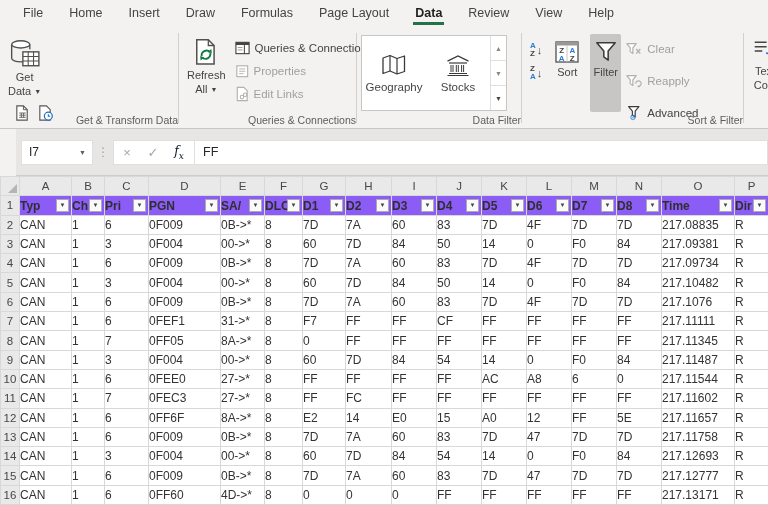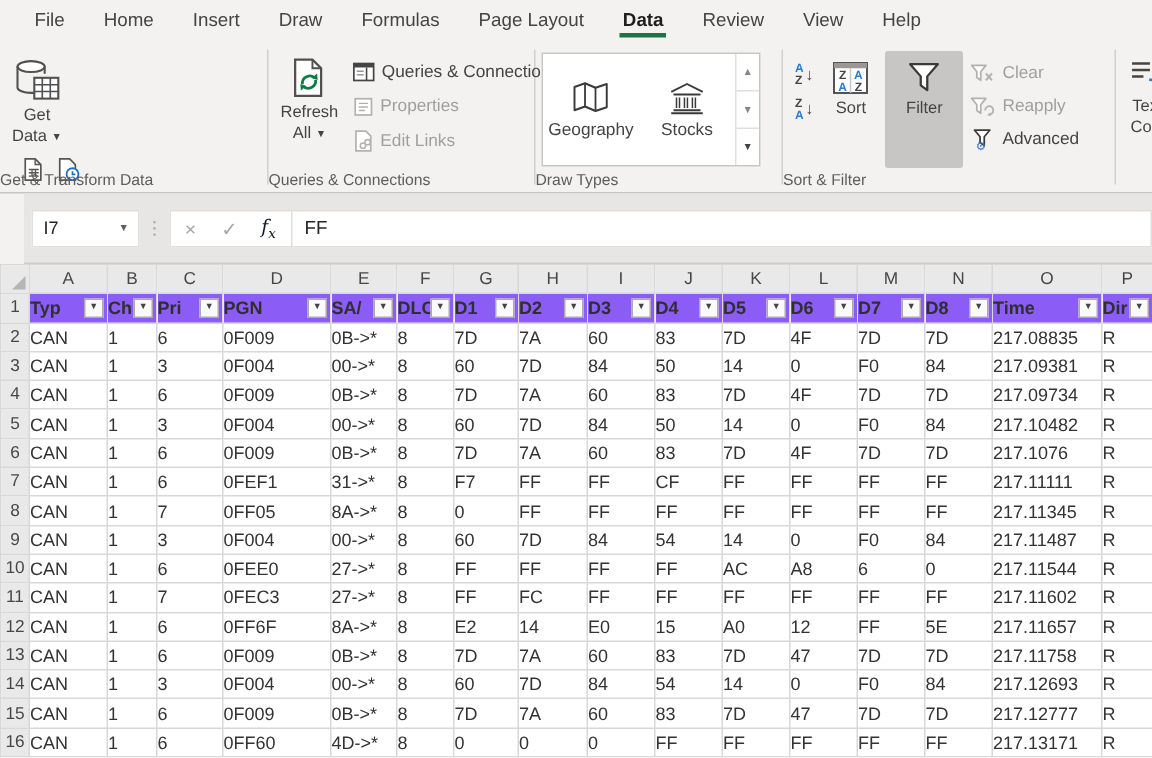--- a/index.html
+++ b/index.html
@@ -9,21 +9,21 @@
 
   
   .tabs-row { height:28px; display:flex; align-items:flex-end; padding:0 0 0 10px; background:#f3f2f1; }
   .rtab { font-size:12.5px; color:#444; padding:6px 13px 8px; position:relative; cursor:default; white-space:nowrap; }
   .rtab.active { color:#1f1f1f; font-weight:700; }
   .rtab.active::after { content:""; position:absolute; left:11px; right:11px; bottom:3px; height:3px; background:#217346; }
 
   
   .ribbon { height:101px; display:flex; background:#f3f2f1; border-bottom:1px solid #c8c6c4; overflow:hidden; }
   .rgroup { position:relative; padding:5px 4px 16px; display:flex; align-items:flex-start; flex:none; }
-  .glabel { position:absolute; bottom:2px; left:0; right:0; text-align:left; font-size:10.5px; color:#5f5d5b; white-space:nowrap; }
+  .glabel { position:absolute; bottom:2px; left:0; right:0; text-align:right; font-size:10.5px; color:#5f5d5b; white-space:nowrap; }
   .gsep { width:1px; background:#d2d0ce; margin:5px 0; flex:none; }
 
   .bigbtn { display:flex; flex-direction:column; align-items:center; justify-content:flex-start; gap:1px;
             font-size:11px; color:#444; padding:3px 4px 1px; line-height:13px; text-align:center; height:78px; }
   .bigbtn .blines { margin-top:2px; }
   .caret { font-size:7px; color:#444; vertical-align:1px; }
 
   .g-get { width:178px;flex-direction:column; }
   .g-queries { width:177px; }
   .g-datatypes { width:164px; }
@@ -45,21 +45,21 @@
   .gal-scroll span { flex:1; display:flex; align-items:center; justify-content:center; font-size:7px; color:#8a8886; border-bottom:1px solid #e1dfdd; }
   .gal-scroll span:last-child { border-bottom:none; color:#444; }
 
   .sf-wrap { display:flex; align-items:flex-start; gap:2px; margin-top:1px; }
   .azcol { display:flex; flex-direction:column; gap:8px; margin:8px 2px 0 4px; }
   .azbtn { display:flex; align-items:center; gap:1px; }
   .azletters { display:flex; flex-direction:column; font-size:8px; font-weight:700; line-height:7.5px; }
   .lblue { color:#2b7cd3; } .ldark { color:#444; }
   .azarrow { font-size:11px; color:#444; }
   .pressed { background:#c8c6c4; border-radius:2px; }
-  .sf-stack { display:flex; flex-direction:column; gap:2px; margin:5px 0 0 2px; }
+  .sf-stack { display:flex; flex-direction:column; gap:12px; margin:5px 0 0 2px; }
 
   
   .formula-row { height:47px; background:#e8e6e4; display:flex; align-items:center; padding:0 0 0 5px; border-bottom:1px solid #cfcdcb;margin-left:16px; }
   .namebox { width:72px; height:25px; background:#fff; border:1px solid #e1dfdd; display:flex; align-items:center; font-size:12px; color:#262626; padding-left:7px; }
   .namebox .nb-caret { margin-left:auto; margin-right:6px; font-size:7px; color:#605e5c; }
   .fdots { width:20px; text-align:center; color:#a19f9d; font-size:12px; letter-spacing:0; }
   .fbar { flex:1; height:25px; background:#fff; border:1px solid #e1dfdd; display:flex; align-items:center; margin-right:0; }
   .ficon { width:26px; text-align:center; font-size:13px; color:#a8a6a4; }
   .ficon.fx { color:#0f172a; font-family:"DejaVu Serif", serif; font-style:italic; font-size:12.5px; }
   .fdivider { width:1px; height:25px; background:#e1dfdd; margin:0 2px; }
@@ -233,21 +233,21 @@
             </span>
             <span>Stocks</span>
           </div>
         </div>
         <div class="gal-scroll">
           <span>▲</span>
           <span>▼</span>
           <span>▼</span>
         </div>
       </div>
-      <div class="glabel">Draw Types</div>
+      <div class="glabel">Data Filter</div>
     </div>
 
     <div class="gsep"></div>
 
     <div class="rgroup g-sortfilter">
       <div class="sf-wrap">
         <div class="azcol">
           <span class="azbtn">
             <span class="azletters">
                 <span class="lblue">A</span>
@@ -270,21 +270,21 @@
               <rect x="2" y="3" width="22" height="3.5" fill="#9a9896"></rect>
               <line x1="13" y1="6.5" x2="13" y2="23" stroke="#c8c6c4"></line>
               <text x="7.7" y="13.5" font-size="8" font-weight="bold" fill="#444" text-anchor="middle" font-family="Liberation Sans, sans-serif">Z</text>
               <text x="7.7" y="21.5" font-size="8" font-weight="bold" fill="#2b7cd3" text-anchor="middle" font-family="Liberation Sans, sans-serif">A</text>
               <text x="18.3" y="13.5" font-size="8" font-weight="bold" fill="#2b7cd3" text-anchor="middle" font-family="Liberation Sans, sans-serif">A</text>
               <text x="18.3" y="21.5" font-size="8" font-weight="bold" fill="#444" text-anchor="middle" font-family="Liberation Sans, sans-serif">Z</text>
             </svg>
           </span>
           <span>Sort</span>
         </div>
-        <div class="bigbtn pressed" style="width:52px;">
+        <div class="bigbtn pressed" style="width:31px;">
           <span class="blines">
             <svg width="26" height="26" viewBox="0 0 24 24">
               <path d="M3.5 3.5 H20.5 L14 11 V19.5 L10 16.5 V11 Z" fill="#fdfdfd" stroke="#3b3a39" stroke-width="1.4" stroke-linejoin="round"></path>
             </svg>
           </span>
           <span>Filter</span>
         </div>
         <div class="sf-stack">
           <div class="menu-item disabled">
             <span>

